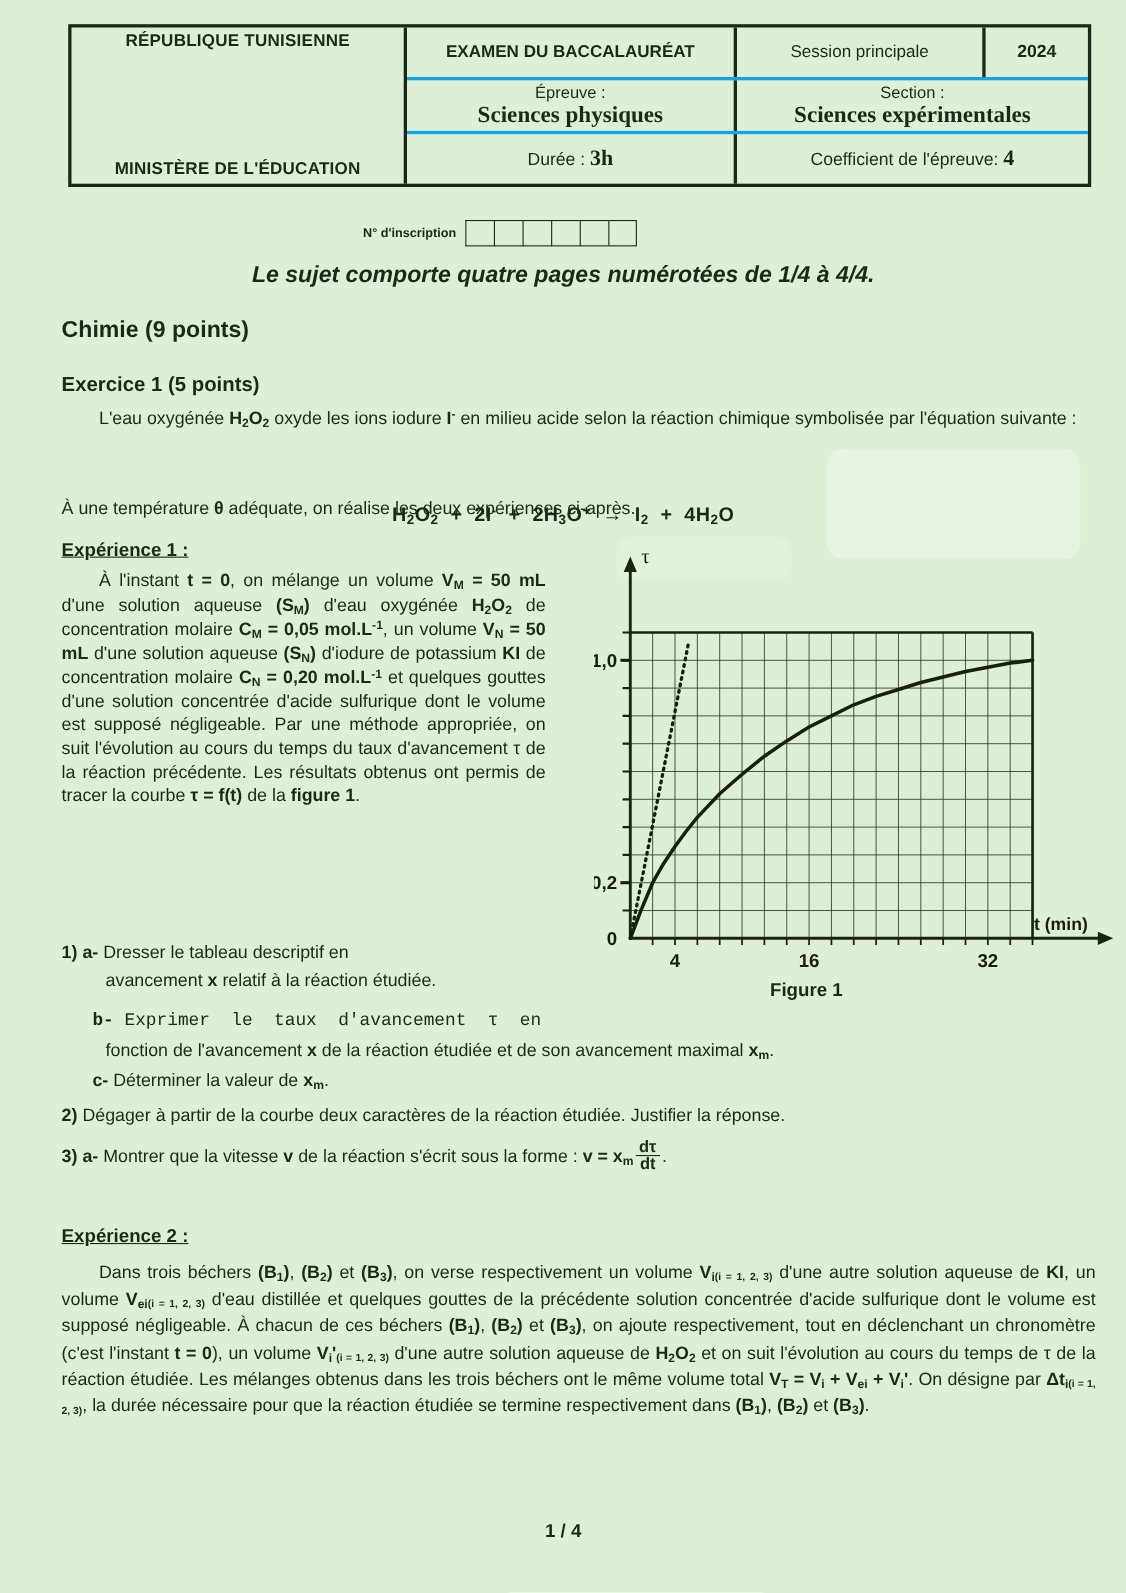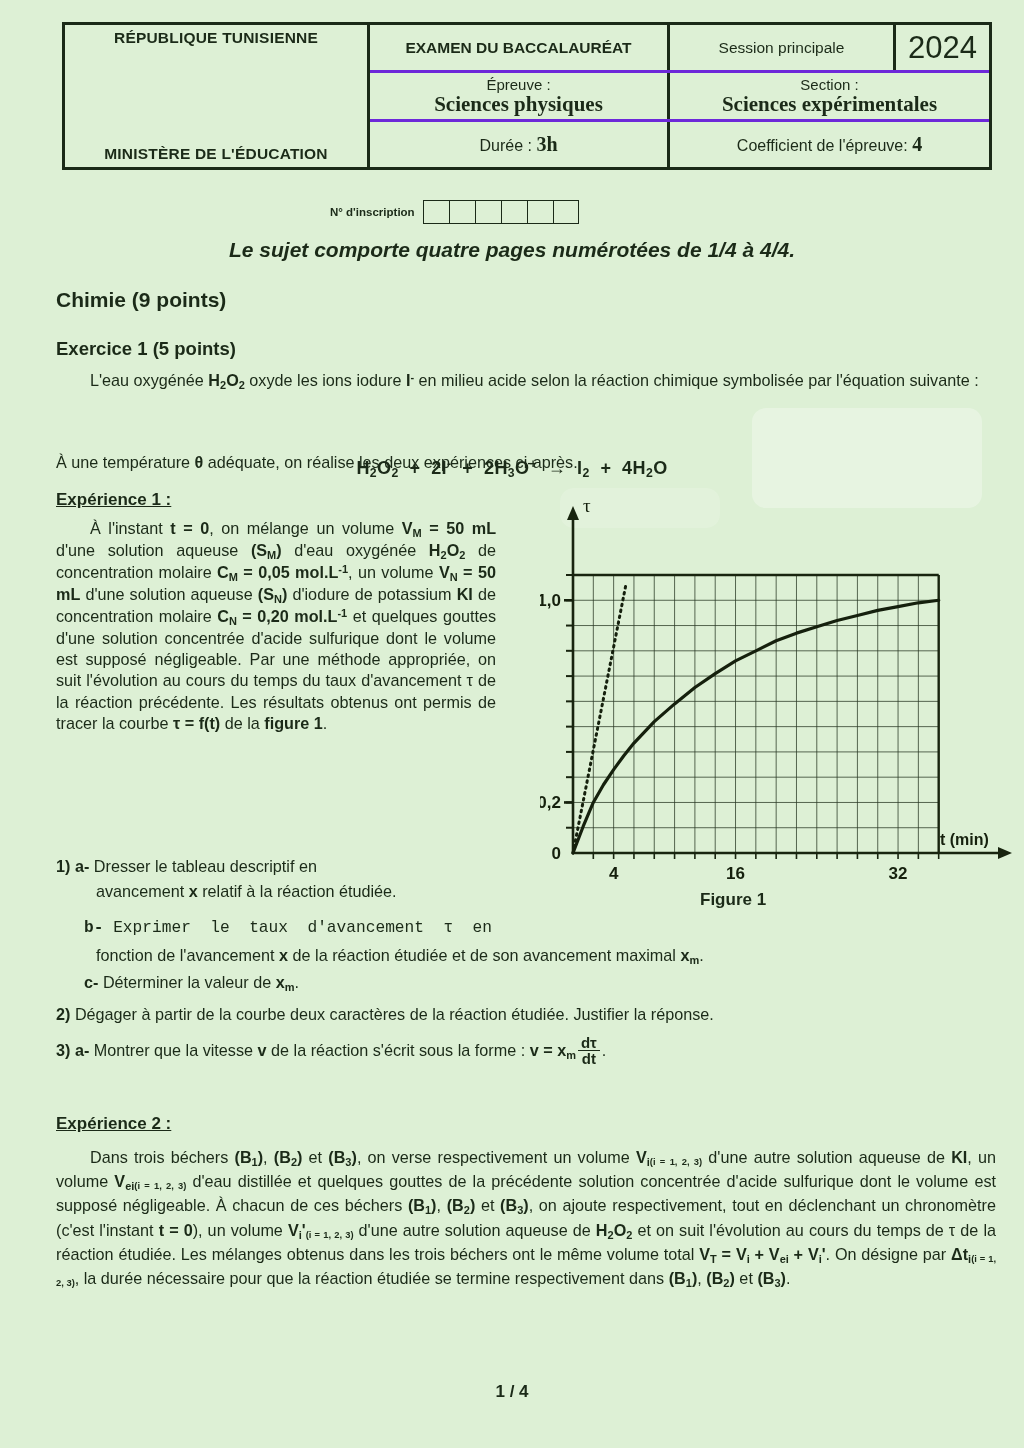--- a/index.html
+++ b/index.html
@@ -54,38 +54,38 @@
     text-align: center;
   }
   .hdr-right {
     flex: 1;
     display: flex;
     flex-direction: column;
   }
   .hrow {
     flex: 1;
     display: flex;
-    border-bottom: 3px solid #6d28d9;
+    border-bottom: 3px solid #0ea5e9;
     box-sizing: border-box;
   }
   .hrow:last-child { border-bottom: none; }
   .hcell {
     display: flex;
     flex-direction: column;
     align-items: center;
     justify-content: center;
     border-right: 3px solid #1b2a18;
     box-sizing: border-box;
     padding: 2px 6px;
     text-align: center;
   }
   .hcell:last-child { border-right: none; }
   .c-exam  { width: 300px; font-weight: bold; font-size: 15.5px; }
   .c-sess  { width: 226px; font-size: 15.5px; }
-  .c-year  { flex: 1; font-weight: normal; font-size: 31px; }
+  .c-year  { flex: 1; font-weight: bold; font-size: 16px; }
   .c-half  { width: 300px; }
   .c-half2 { flex: 1; }
   .lbl-sm  { font-size: 15px; line-height: 1.05; }
   .val-serif {
     font-family: "Liberation Serif", serif;
     font-weight: bold;
     font-size: 21px;
     line-height: 1.05;
   }
   .c-dur, .c-coef {

